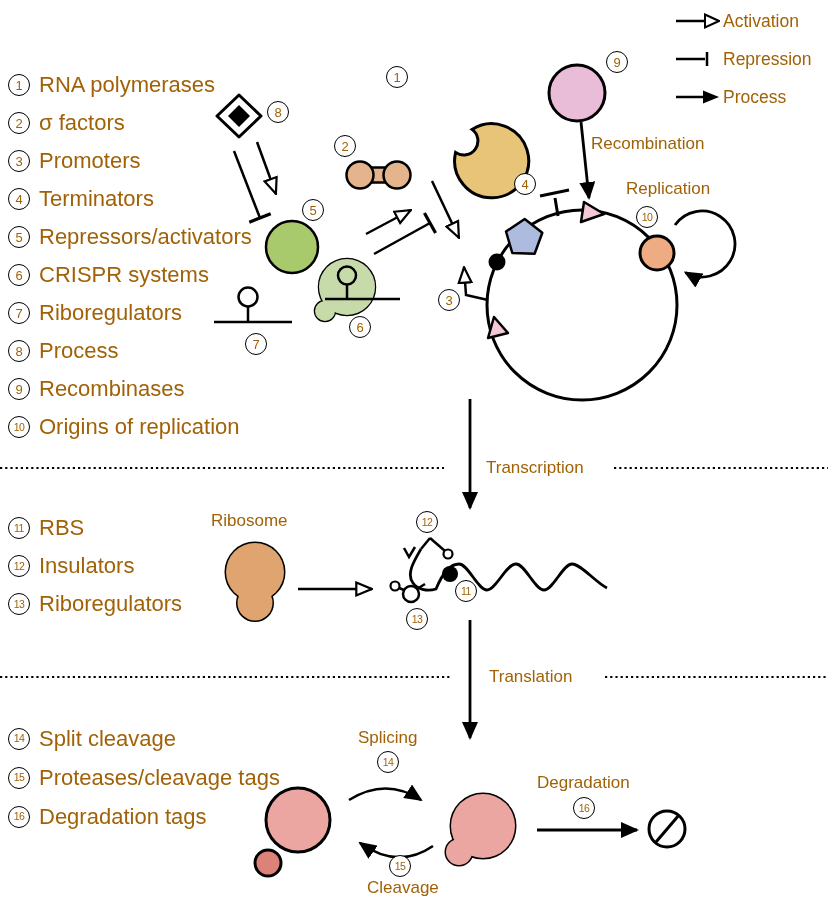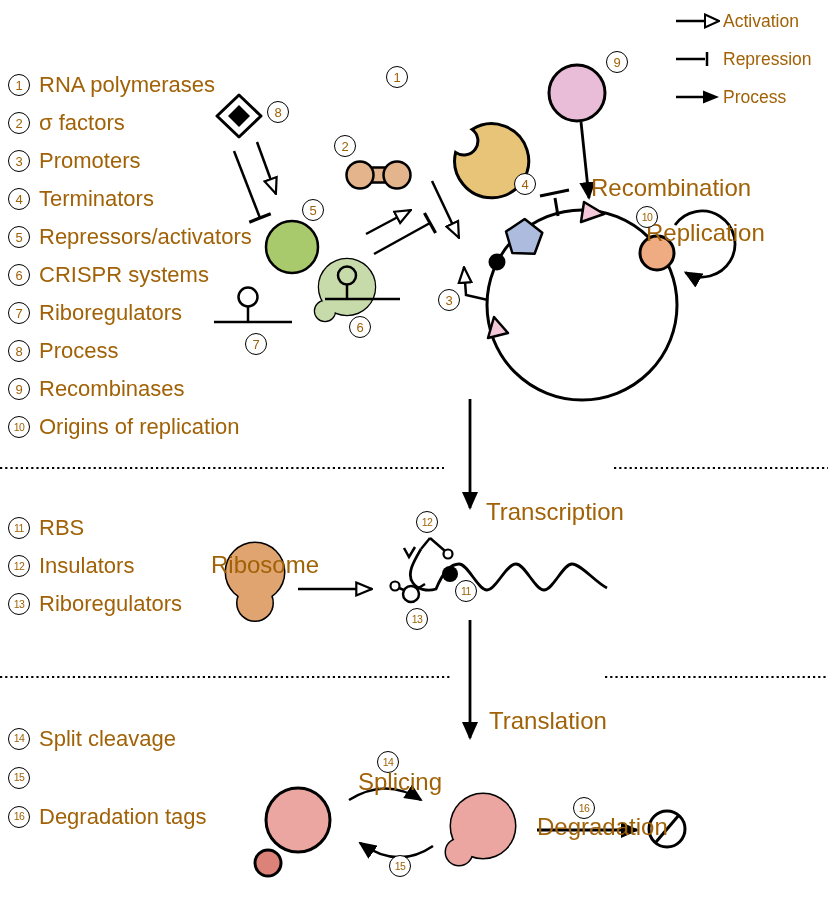--- a/index.html
+++ b/index.html
@@ -8,21 +8,21 @@
   .canvas svg.main{position:absolute;left:0;top:0;}
   .legend{position:absolute;left:8px;}
   .lrow{display:flex;align-items:center;gap:9px;height:38px;}
   .legend-protein .lrow{height:39px;}
   .badge,.dbadge{display:flex;align-items:center;justify-content:center;
     width:22px;height:22px;border:1.7px solid #000;border-radius:50%;
     box-sizing:border-box;font-size:13px;line-height:1;background:#fff;flex:0 0 auto;}
   .badge.d2,.dbadge.d2{font-size:10.5px;letter-spacing:-0.5px;text-align:right;}
   .llabel{font-size:22px;white-space:nowrap;}
   .dbadge{position:absolute;}
-  .dlabel{position:absolute;font-size:24px;white-space:nowrap;margin-top:40px;}
+  .dlabel{position:absolute;font-size:17px;white-space:nowrap;}
   .arrow-legend{position:absolute;left:674px;top:2px;width:154px;}
   .arow{display:flex;align-items:center;gap:3px;height:38px;}
   .arow .alabel{font-size:17.5px;white-space:nowrap;}
 </style>
 </head>
 <body>
 
 <div class="canvas">
 
 <svg class="main" width="828" height="898" viewBox="0 0 828 898">
@@ -220,29 +220,30 @@
   </div>
 </div>
 
 <div class="legend legend-protein" style="top:719px">
   <div class="lrow">
     <span class="badge d2">14</span>
     <span class="llabel">Split cleavage</span>
   </div>
   <div class="lrow">
     <span class="badge d2">15</span>
+    <span class="llabel">Proteases/cleavage tags</span>
   </div>
   <div class="lrow">
     <span class="badge d2">16</span>
     <span class="llabel">Degradation tags</span>
   </div>
 </div>
 
 <span class="dlabel" style="left:591px;top:134px">Recombination</span>
-<span class="dlabel" style="left:646px;top:179px">Replication</span>
+<span class="dlabel" style="left:626px;top:179px">Replication</span>
 <span class="dlabel" style="left:486px;top:458px">Transcription</span>
 <span class="dlabel" style="left:489px;top:667px">Translation</span>
 <span class="dlabel" style="left:211px;top:511px">Ribosome</span>
 <span class="dlabel" style="left:358px;top:728px">Splicing</span>
 <span class="dlabel" style="left:367px;top:878px">Cleavage</span>
 <span class="dlabel" style="left:537px;top:773px">Degradation</span>
 
 <span class="dbadge" style="left:386px;top:66px">1</span>
 <span class="dbadge" style="left:334px;top:135px">2</span>
 <span class="dbadge" style="left:438px;top:289px">3</span>

